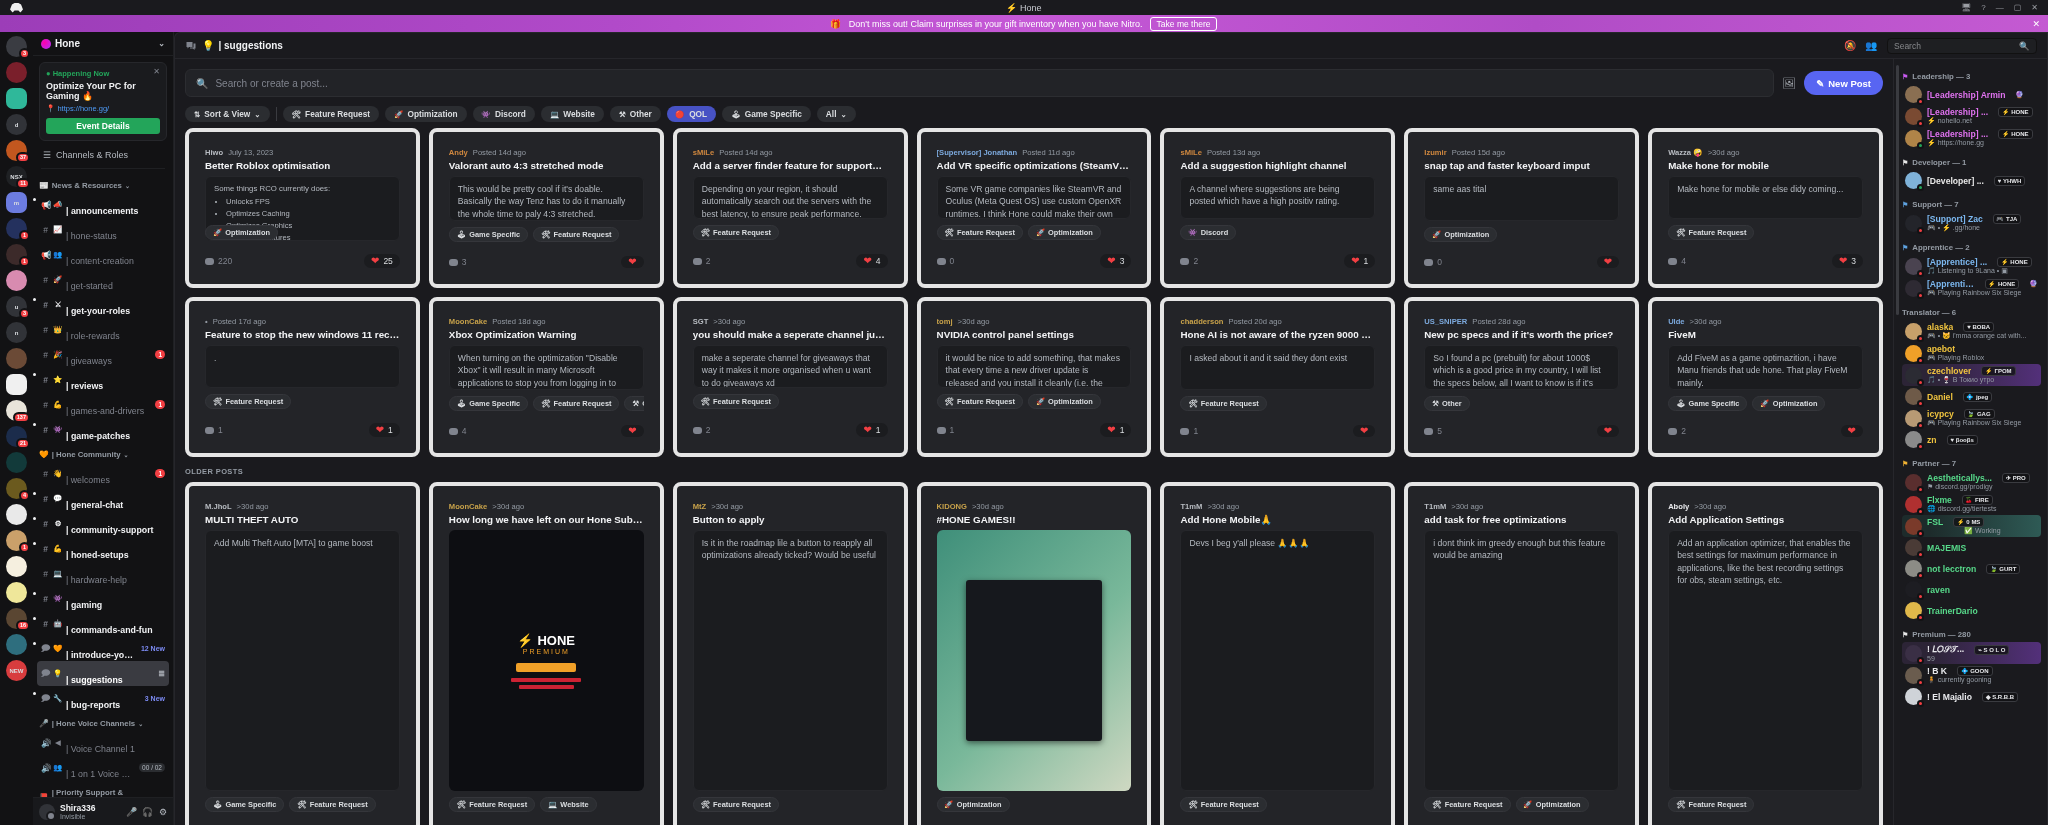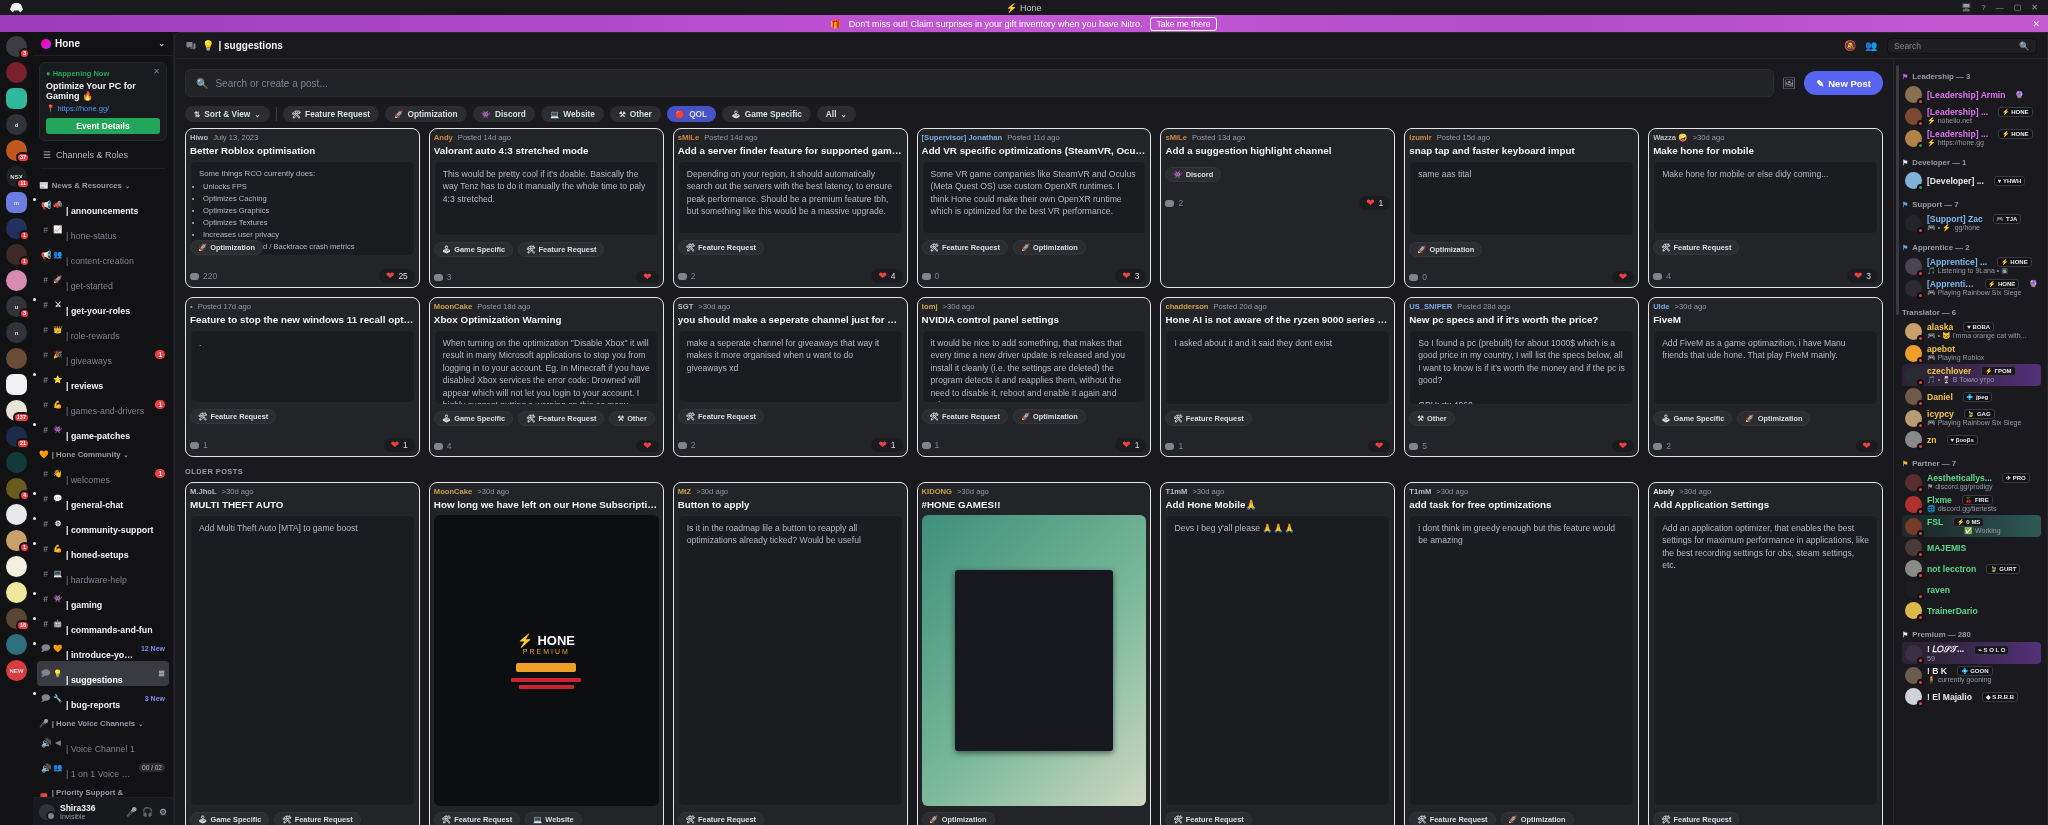--- a/index.html
+++ b/index.html
@@ -72,29 +72,29 @@
     font-size:9.5px; font-weight:bold; display:flex; align-items:center; gap:4px; }
   .filter-row { display:flex; align-items:center; gap:6px; margin:9px 0 6px; flex:0 0 auto; }
   .pill { background:#2b2d31; border-radius:11px; padding:3px 9px; font-size:8.3px; font-weight:bold; color:#dbdee1;
     display:flex; align-items:center; gap:4px; white-space:nowrap; }
   .pill.selected { background:#4752c4; }
   .pill .picon { font-size:7.5px; }
   .filter-sep { width:1px; height:14px; background:#3a3b40; }
   .cards-wrap { flex:1; overflow:hidden; }
   .cards { display:grid; grid-template-columns:repeat(7,1fr); gap:9px; }
   .older { font-size:7.5px; font-weight:bold; color:#949ba4; margin:10px 0 6px; letter-spacing:.4px; }
-  .card { background:#232428; border:1px solid #e5e5e5; border-radius:8px; padding:4px; display:flex; flex-direction:column; overflow:hidden; }
+  .card { background:#232428; border:4px solid #e5e5e5; border-radius:8px; padding:16px; display:flex; flex-direction:column; overflow:hidden; }
   .card.r12 { height:160px; }
   .card.r3 { height:350px; }
   .card-head { font-size:7.6px; color:#949ba4; display:flex; gap:5px; white-space:nowrap; overflow:hidden; }
   .card-author { font-weight:bold; }
   .card-title { font-size:9.8px; font-weight:bold; color:#f2f3f5; margin:3px 0 5px; white-space:nowrap; overflow:hidden; text-overflow:ellipsis; }
   .card-body { flex:1; background:#1b1c1f; border:1px solid #26272b; border-radius:6px; padding:6px 8px;
     font-size:8.6px; color:#b5bac1; line-height:1.45; overflow:hidden; white-space:pre-line; }
-  .card-body ul { margin-left:4px; }
+  .card-body ul { margin-left:12px; }
   .card-body li { font-size:7.6px; margin-bottom:1px; }
   .bullets-intro { font-size:7.8px; margin-bottom:2px; }
   .thumb { flex:1; border-radius:6px; overflow:hidden; position:relative; display:flex; align-items:center; justify-content:center; }
   .card-tags { display:flex; gap:5px; margin-top:6px; flex:0 0 auto; flex-wrap:nowrap; overflow:hidden; }
   .card-tags.overlap { margin-top:-16px; z-index:2; }
   .tagpill { background:#2b2d31; border:1px solid #35363b; border-radius:10px; padding:2px 7px; font-size:7.4px; font-weight:bold;
     color:#dbdee1; display:flex; gap:3px; align-items:center; white-space:nowrap; }
   .card-foot { display:flex; align-items:center; margin-top:14px; flex:0 0 auto; }
   .cf-comments { font-size:8.5px; color:#80848e; display:flex; align-items:center; gap:4px; }
   .cf-bubble { width:9px; height:7px; background:#80848e; border-radius:3px; display:inline-block; }
@@ -548,20 +548,21 @@
                   <span class="cf-comments"><span class="cf-bubble"></span>0</span>
                   <span class="cf-like"><span class="heart">❤</span>3</span>
                 </div>
               </div>
               <div class="card r12">
                 <div class="card-head">
                   <span class="card-author" style="color:#d0883f">sMiLe</span>
                   <span>Posted 13d ago</span>
                 </div>
                 <div class="card-title">Add a suggestion highlight channel</div>
+                <div class="card-body">A channel where suggestions are being posted which have a high positiv rating.</div>
                 <div class="card-tags">
                   <span class="tagpill">
                     <span>👾</span>
                     <span>Discord</span>
                   </span>
                 </div>
                 <div class="card-foot">
                   <span class="cf-comments"><span class="cf-bubble"></span>2</span>
                   <span class="cf-like"><span class="heart">❤</span>1</span>
                 </div>

